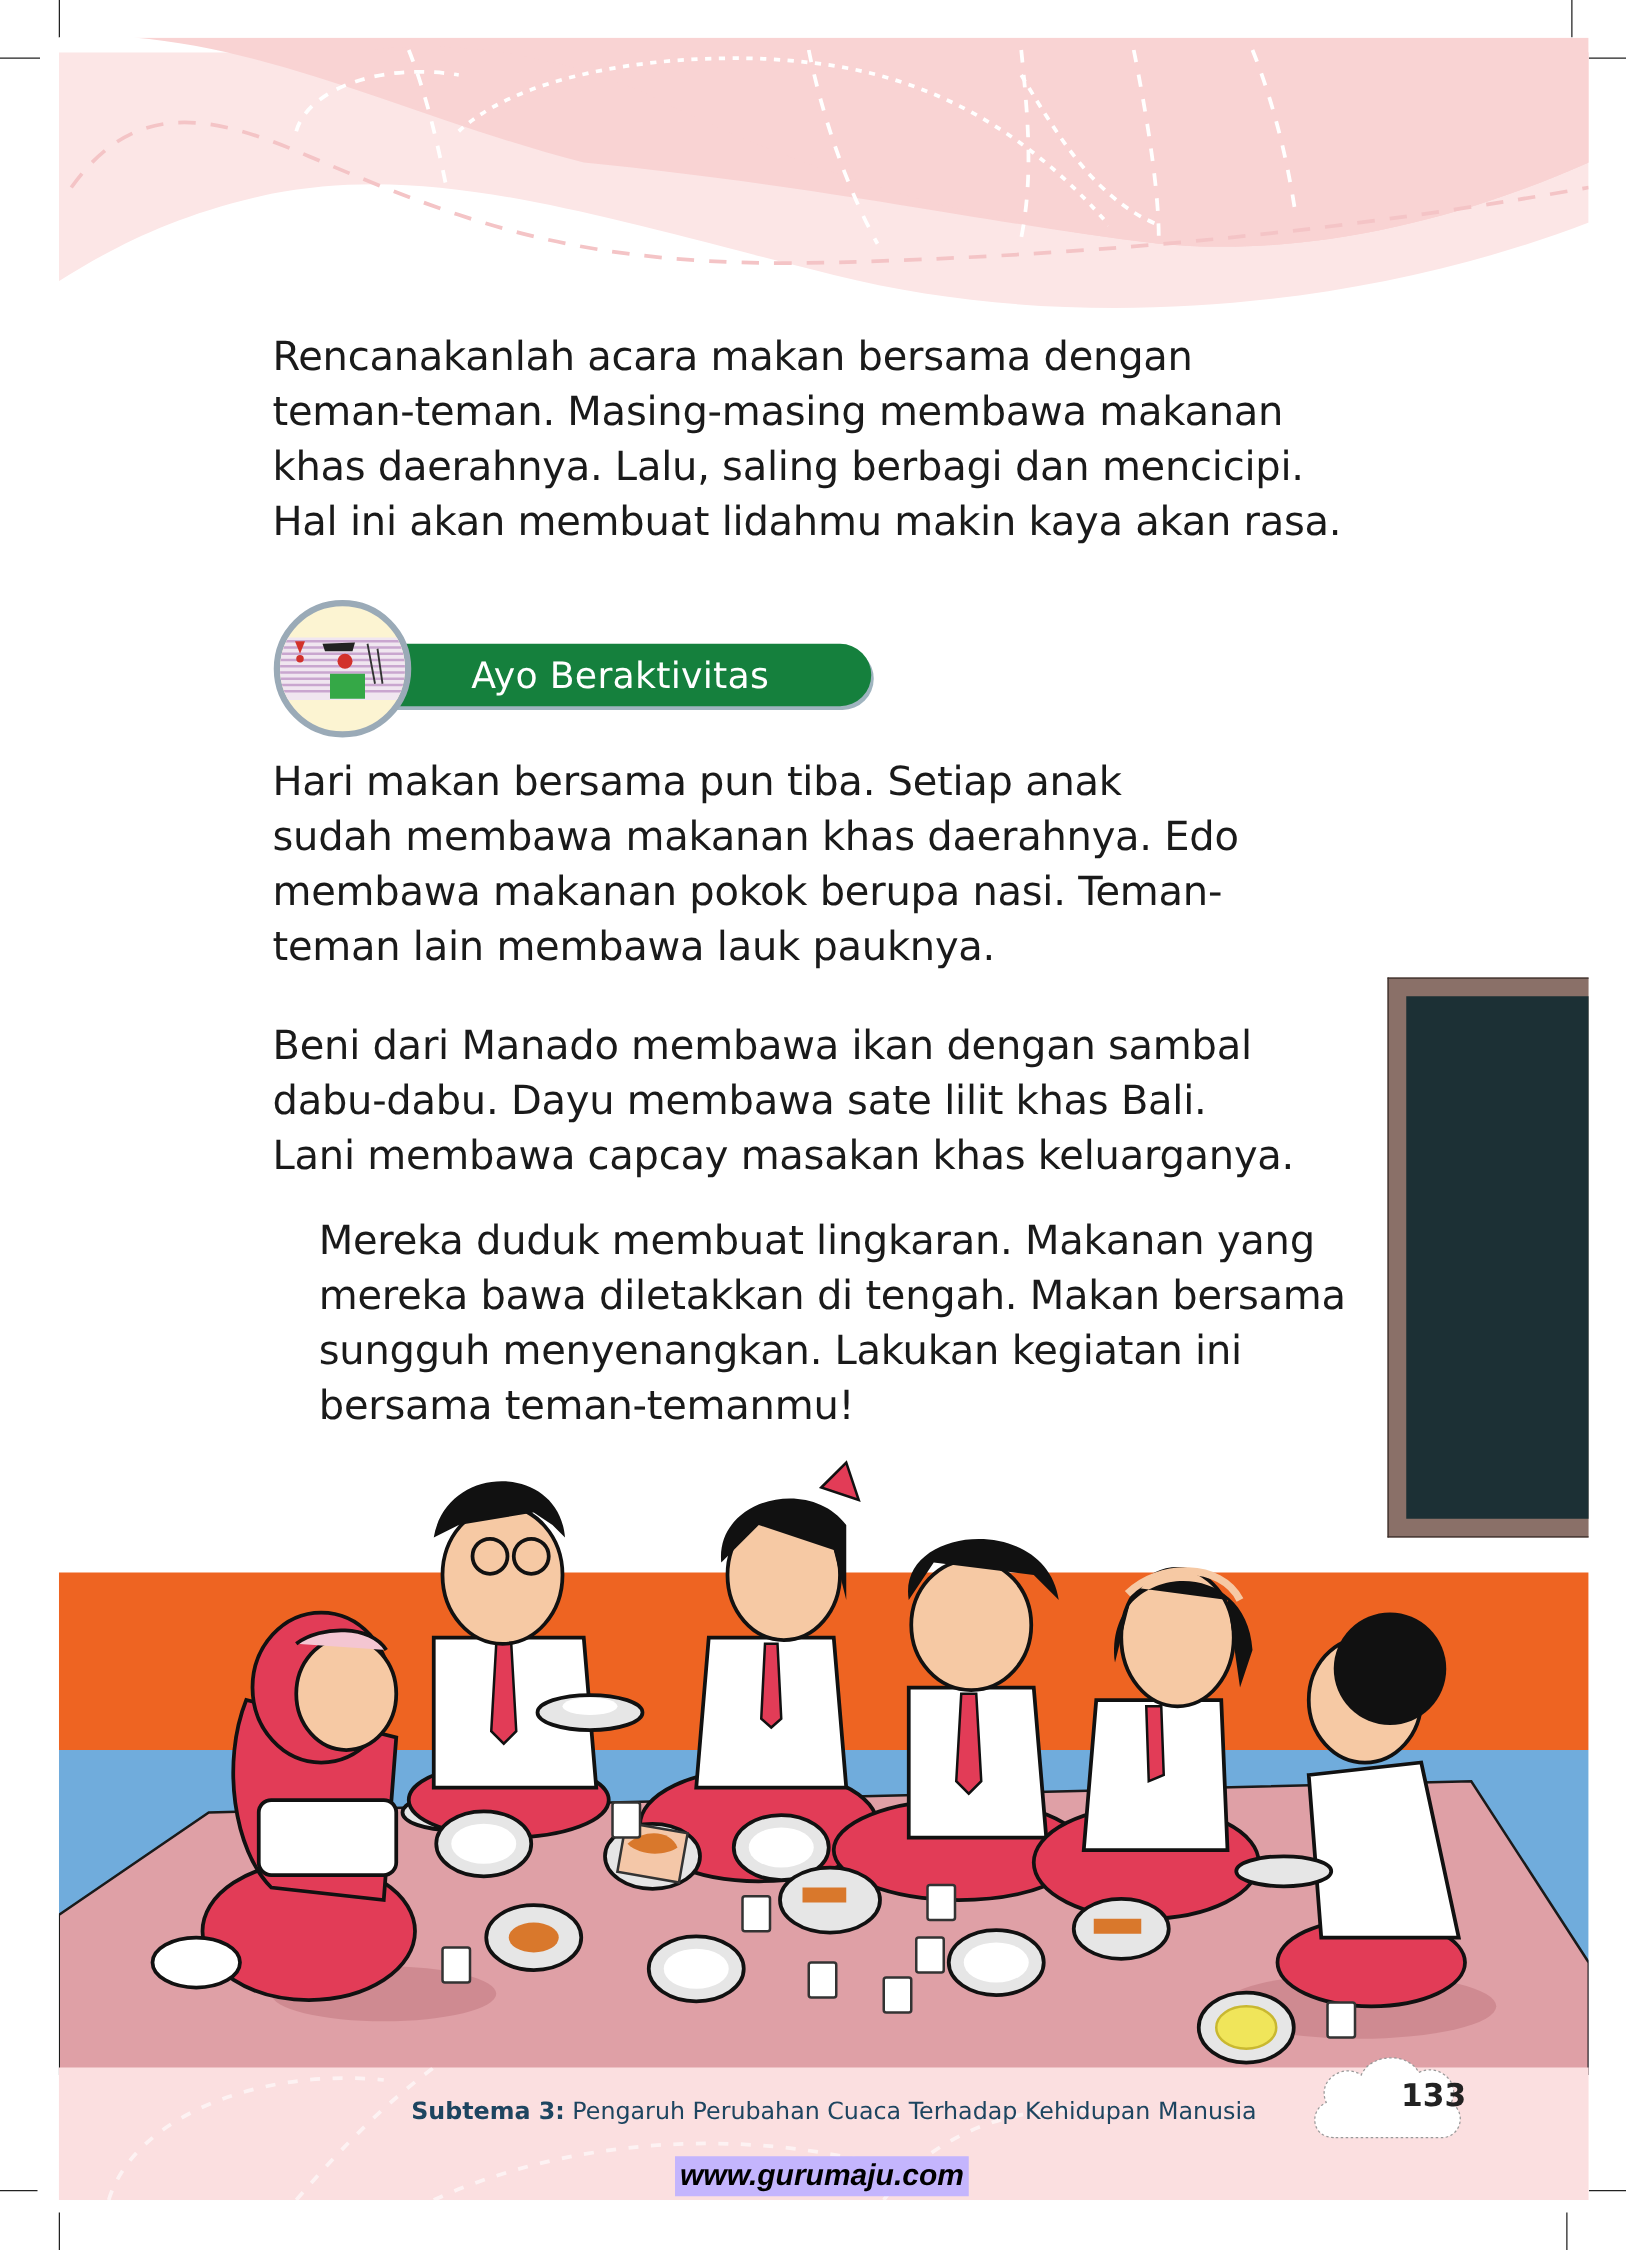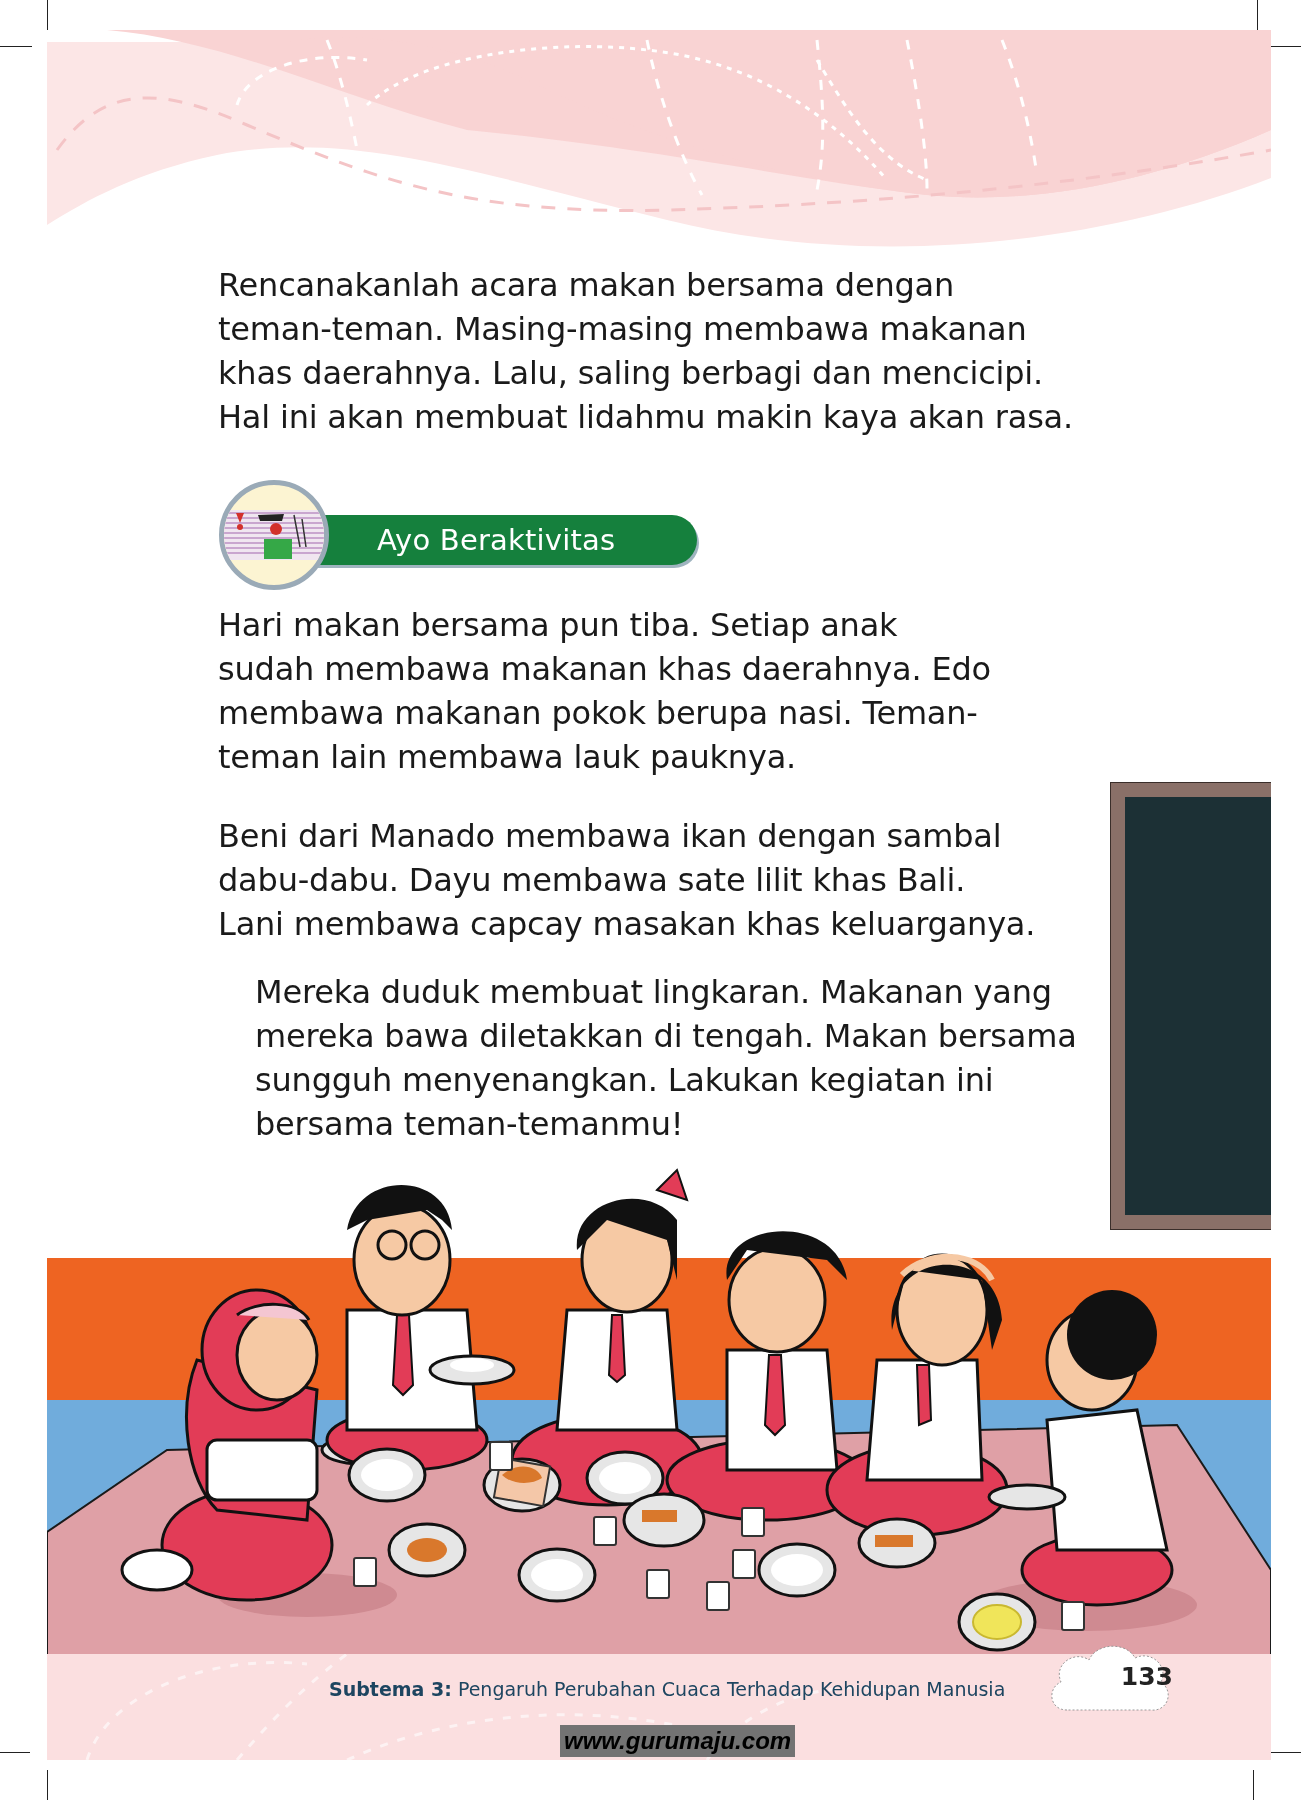--- a/index.html
+++ b/index.html
@@ -155,24 +155,24 @@
       top: 8px;
       width: 126px;
       text-align: right;
       font-size: 25px;
       font-weight: bold;
       color: #222;
       font-family: "DejaVu Sans", sans-serif;
     }
     .website {
       position: absolute;
-      left: 560px;
+      left: 540px;
       top: 1725px;
       padding: 1px 4px;
-      background: #737373;
+      background: #c4b5fd;
       color: #000;
       font-family: "Liberation Sans", sans-serif;
       font-style: italic;
       font-weight: bold;
       font-size: 24px;
       line-height: 30px;
       white-space: nowrap;
     }
   </style>
 </head>

